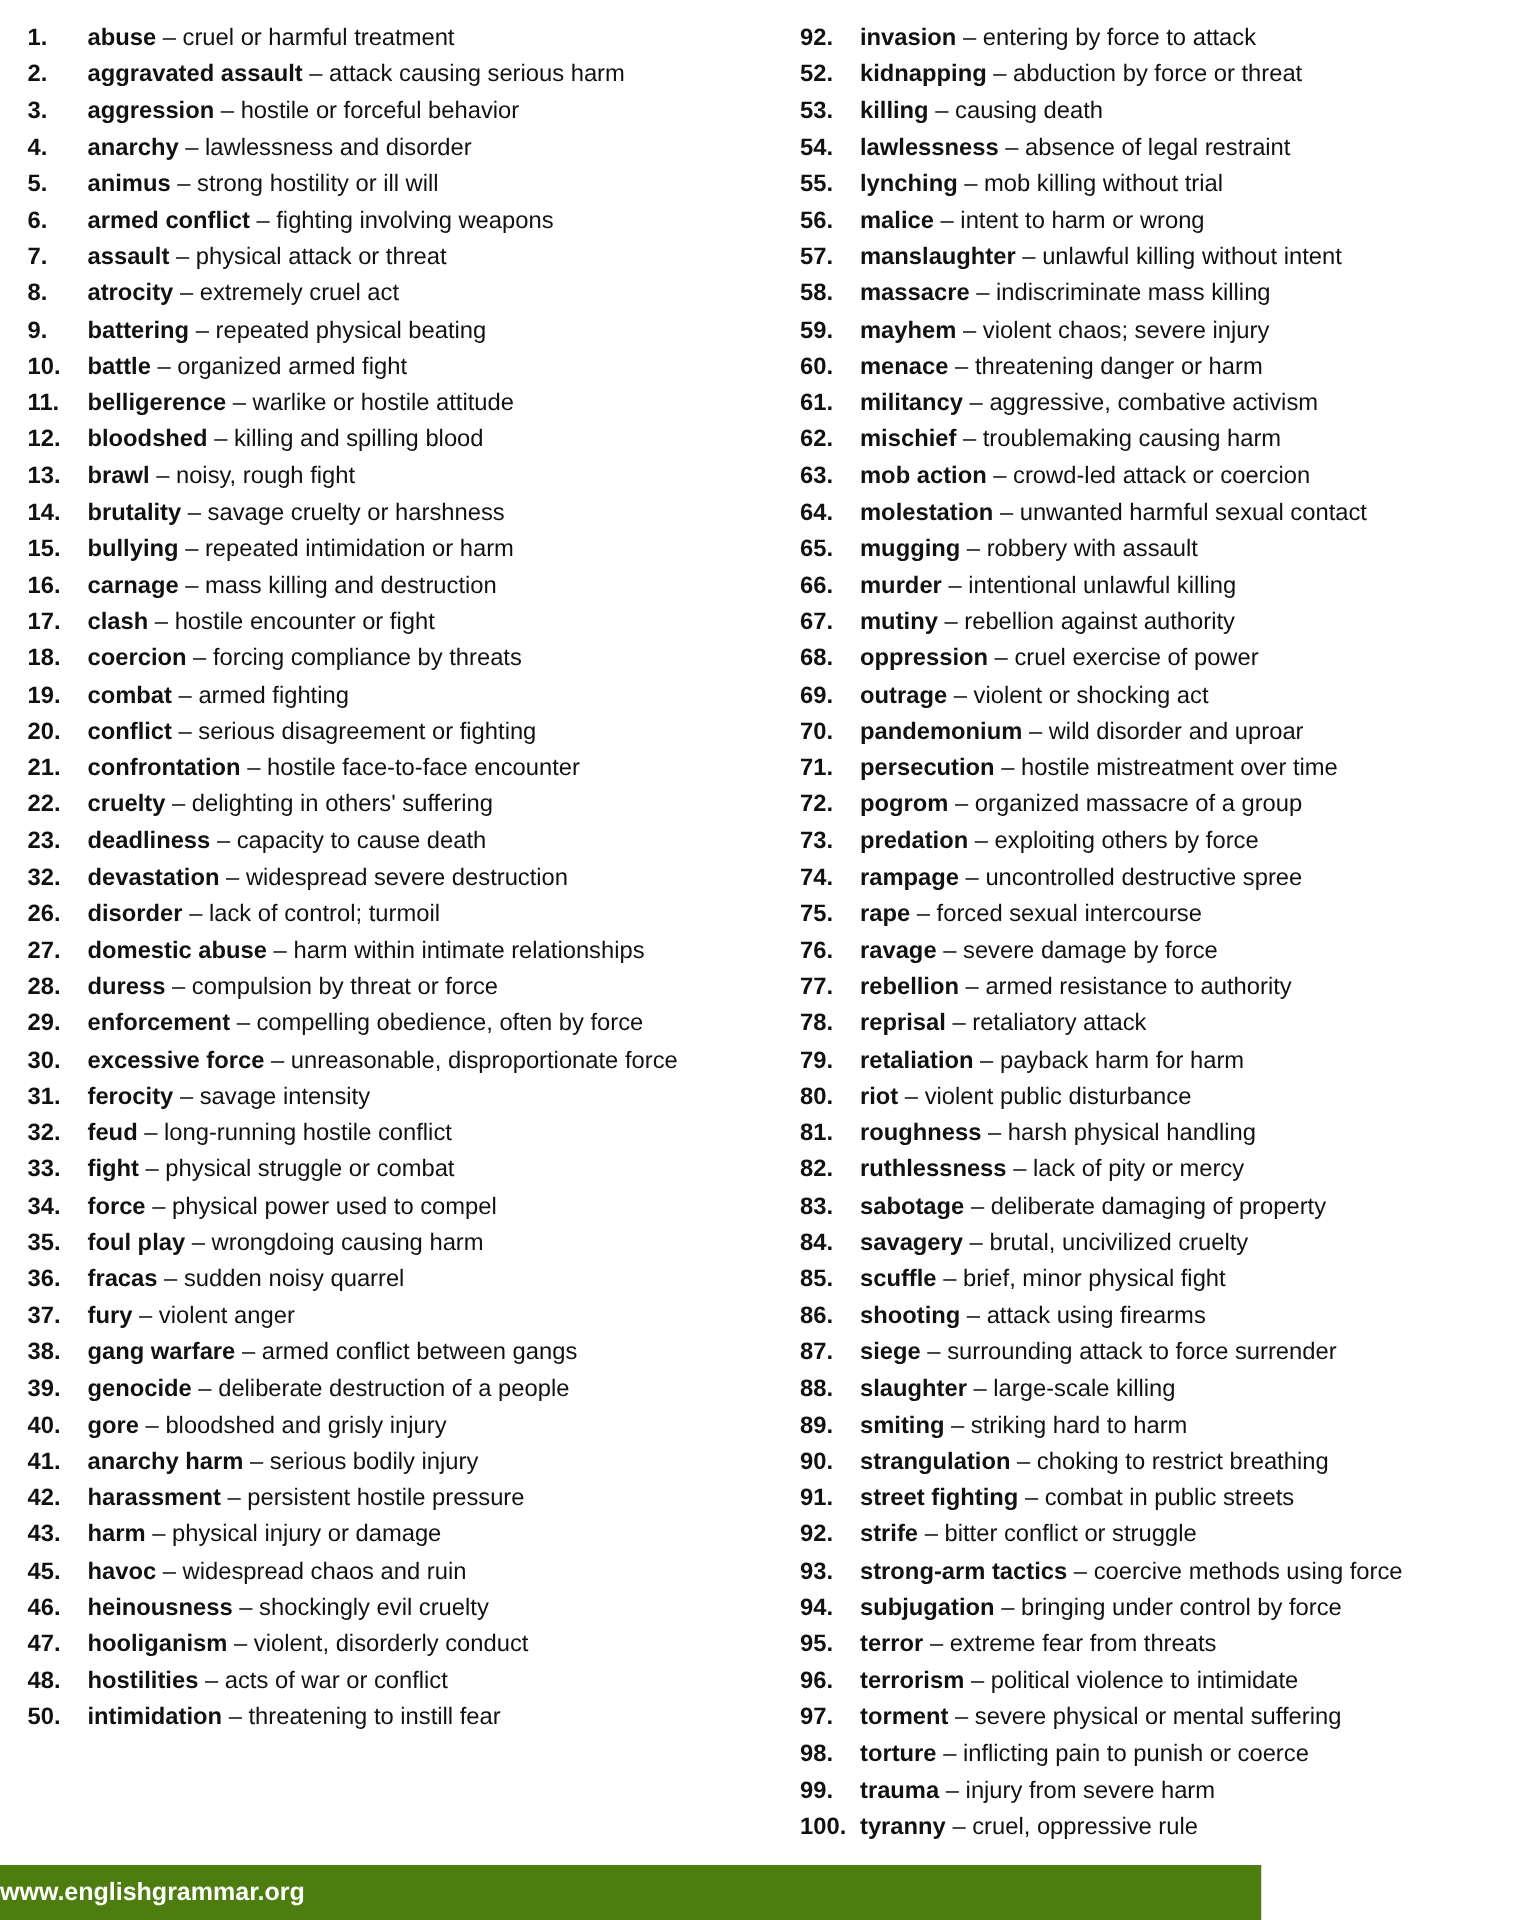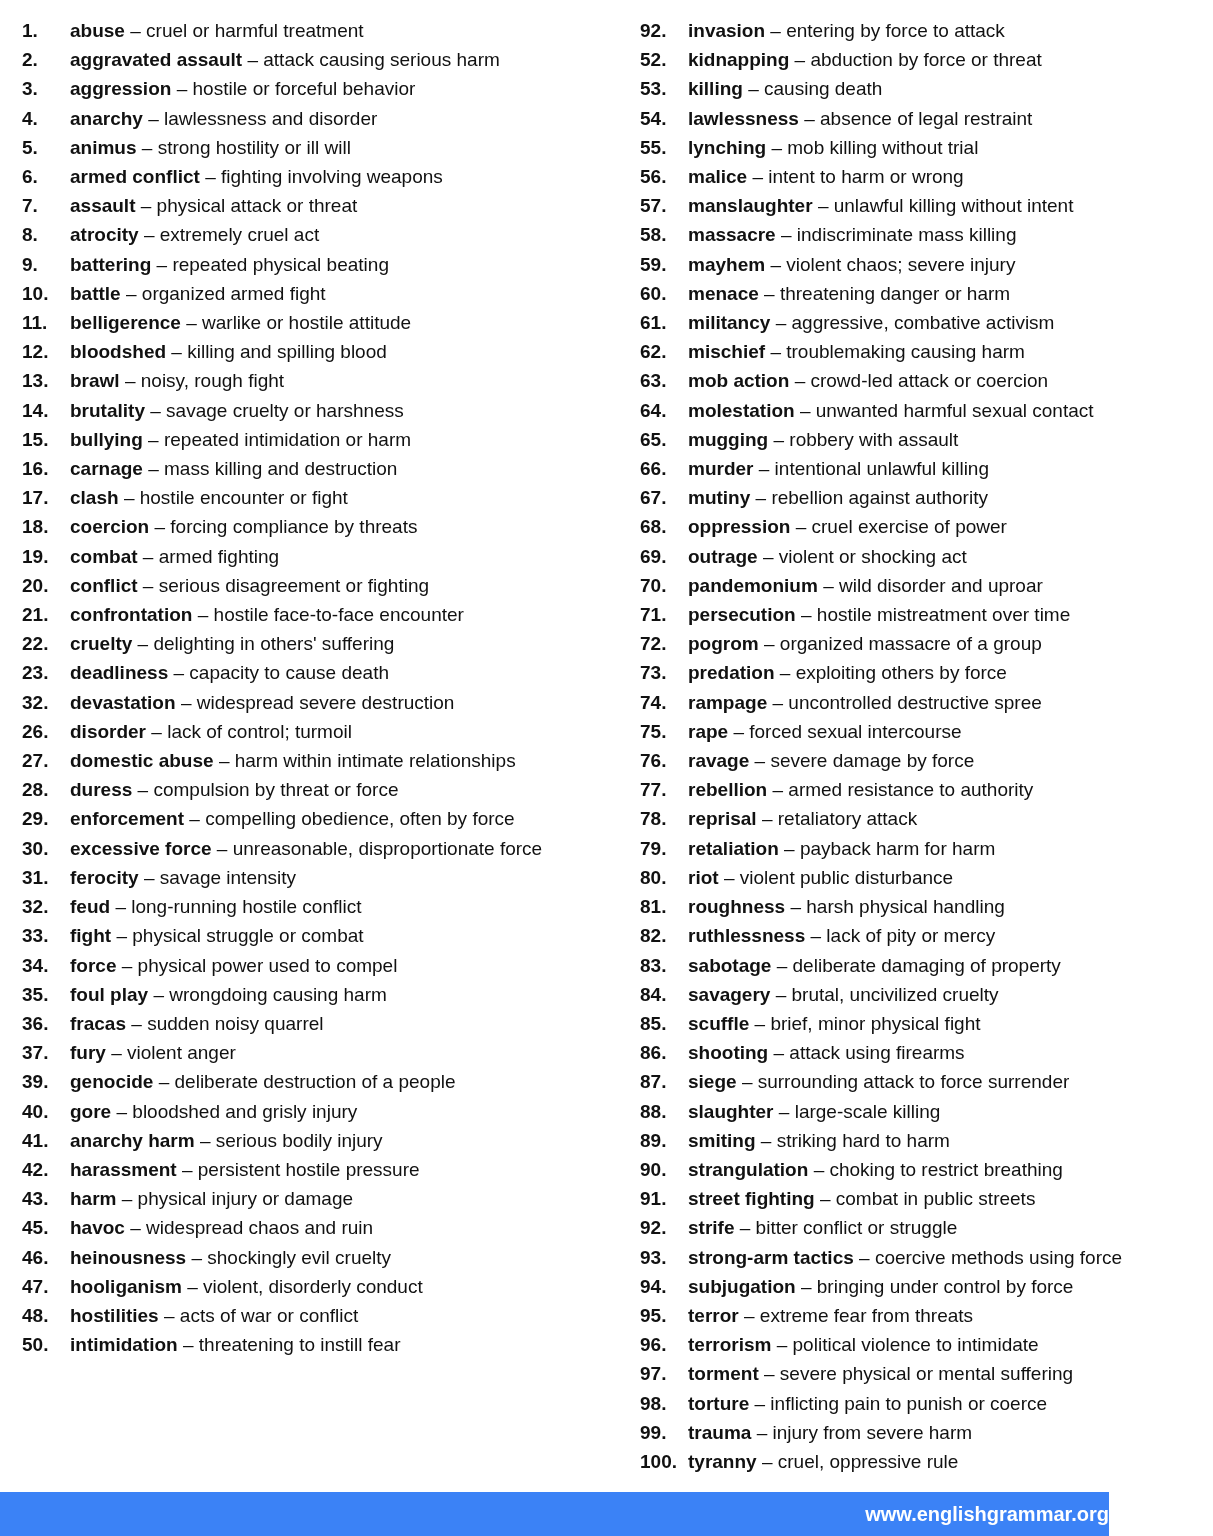--- a/index.html
+++ b/index.html
@@ -37,26 +37,26 @@
     flex: 0 0 48px;
     font-weight: 700;
   }
   .text { flex: 1 1 auto; }
   .t { font-weight: 700; }
   .d { font-weight: 400; }
   footer.site-footer {
     position: absolute;
     left: 0;
     bottom: 0;
-    width: 1109px;
+    width: 1009px;
     height: 44px;
-    background: #3b82f6;
+    background: #4d7c0f;
     display: flex;
     align-items: center;
-    justify-content: flex-end;
+    justify-content: flex-start;
   }
   .footer-url {
     color: #ffffff;
     font-weight: 700;
     font-size: 20px;
     text-decoration: none;
   }
 </style>
 </head>
 <body>
@@ -275,20 +275,25 @@
         <span class="text"><span class="t">fracas</span>
           <span class="d">– sudden noisy quarrel</span></span>
       </li>
 
       <li class="row">
         <span class="n">37.</span>
         <span class="text"><span class="t">fury</span>
           <span class="d">– violent anger</span></span>
       </li>
 
+      <li class="row">
+        <span class="n">38.</span>
+        <span class="text"><span class="t">gang warfare</span>
+          <span class="d">– armed conflict between gangs</span></span>
+      </li>
 
       <li class="row">
         <span class="n">39.</span>
         <span class="text"><span class="t">genocide</span>
           <span class="d">– deliberate destruction of a people</span></span>
       </li>
 
       <li class="row">
         <span class="n">40.</span>
         <span class="text"><span class="t">gore</span>

